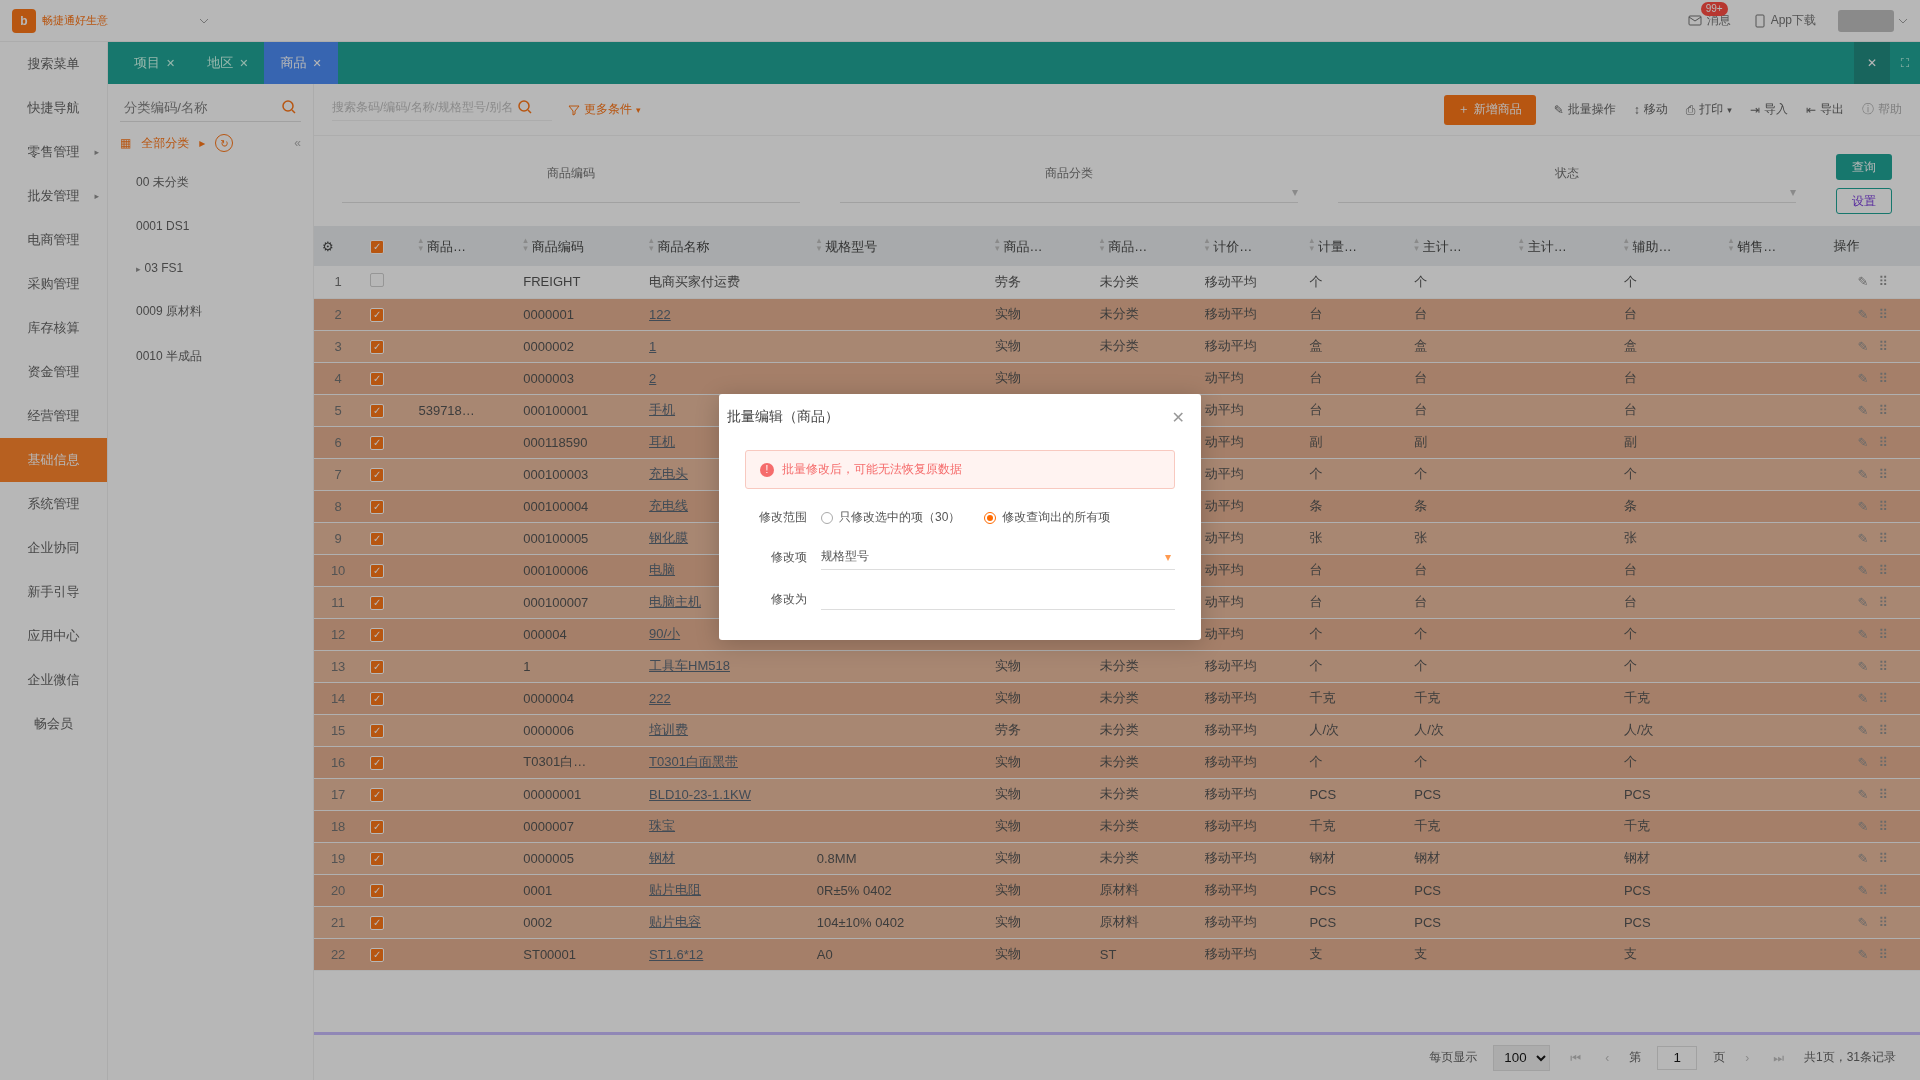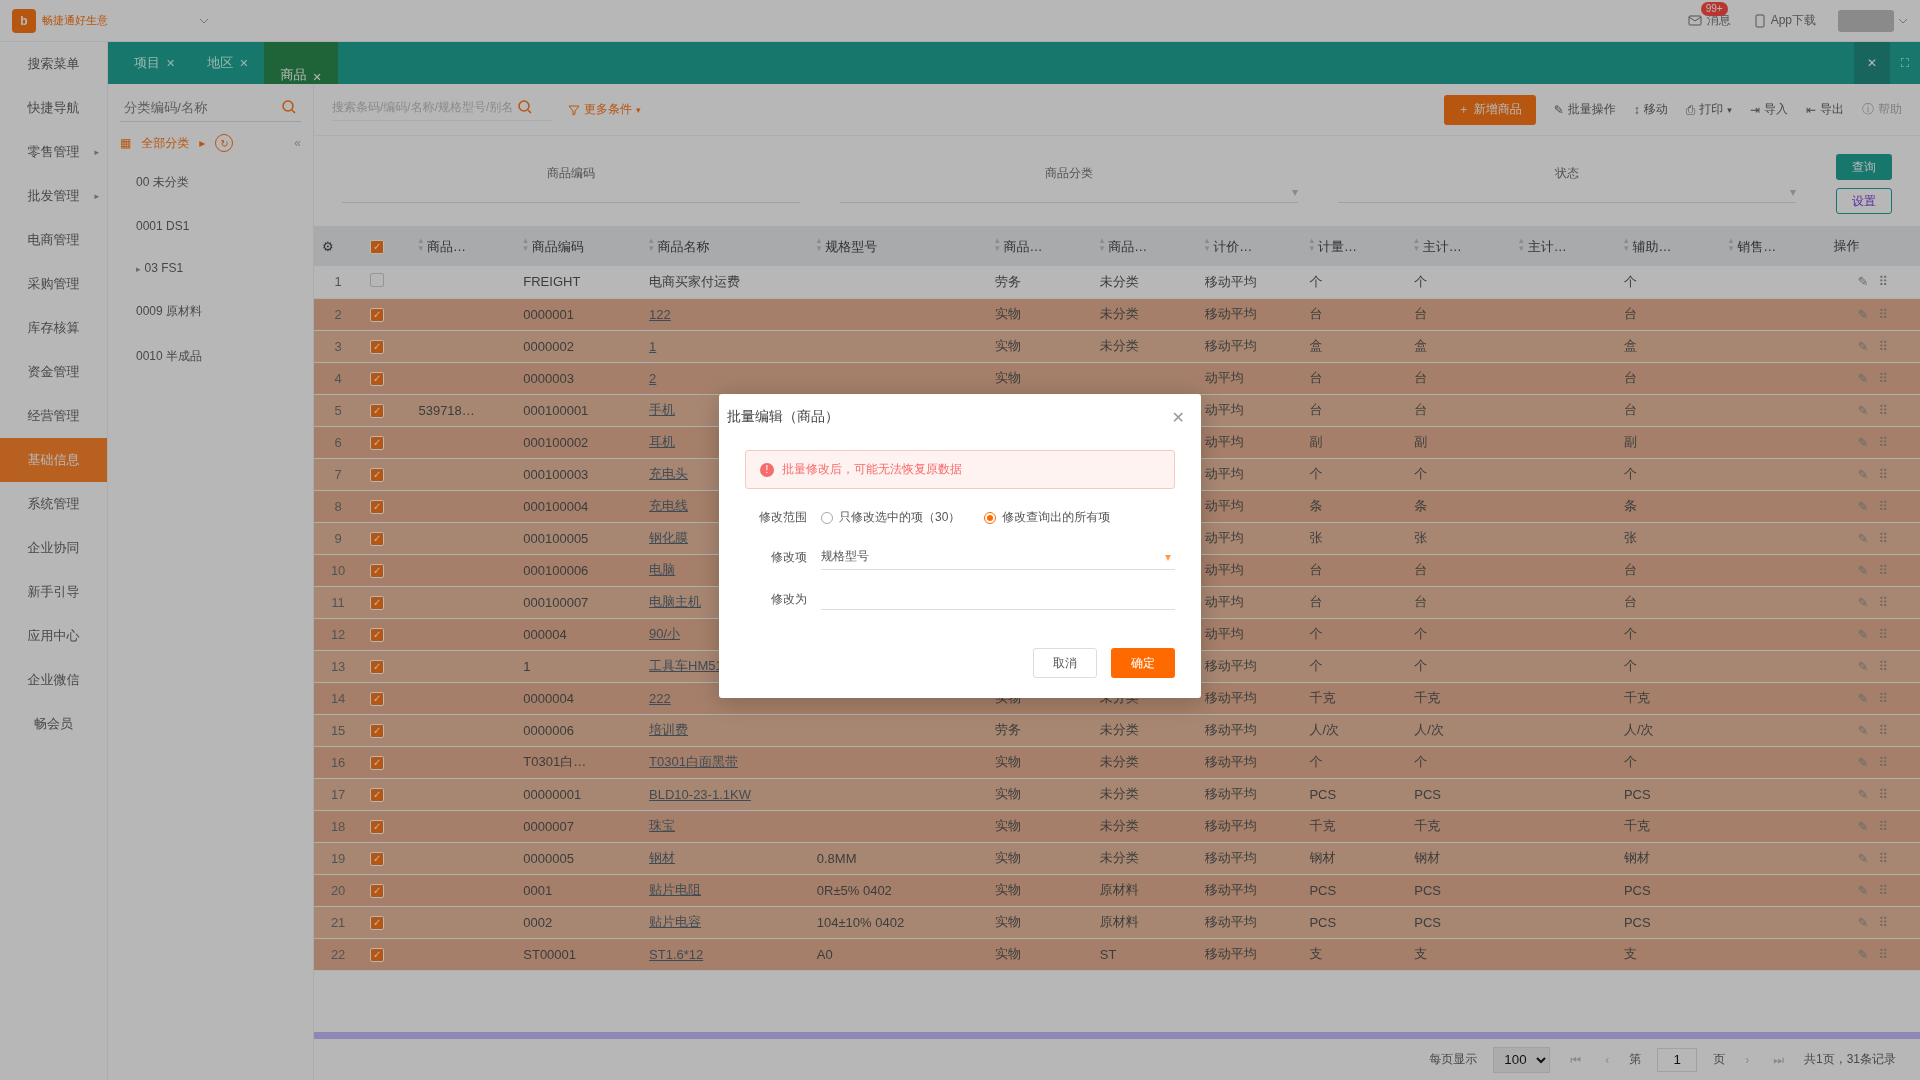--- a/index.html
+++ b/index.html
@@ -15,21 +15,21 @@
 .topbar-right { margin-left:auto; display:flex; align-items:center; gap:22px; color:#666; }
 .msg-wrap { position:relative; display:flex; align-items:center; gap:4px; cursor:pointer; }
 .badge { position:absolute; top:-10px; left:14px; background:#ff3b30; color:#fff; border-radius:8px; padding:0 5px; font-size:10px; line-height:14px; }
 .topbar-right .item { display:flex; align-items:center; gap:4px; cursor:pointer; }
 .avatar { width:56px; height:22px; background:#bbb; border-radius:3px; }
 .chev-sm { width:10px; height:10px; }
 
 
 .navtabs { height:42px; background:#0a9d8e; display:flex; align-items:center; padding-left:60px; position:relative; }
 .tab { padding:0 16px; color:#cfe; height:42px; display:flex; align-items:center; gap:6px; cursor:pointer; font-size:13px; }
-.tab.active { background:#15803d; color:#fff;align-items:flex-end; }
+.tab.active { background:#3b82f6; color:#fff; }
 .tab .x { font-size:11px; }
 .nav-right { position:absolute; right:0; display:flex; align-items:center; }
 .nav-close { width:36px; height:42px; background:#0b8276; color:#fff; display:flex; align-items:center; justify-content:center; cursor:pointer; }
 .nav-expand { width:30px; height:42px; color:#cfe; display:flex; align-items:center; justify-content:center; cursor:pointer; }
 
 
 .sidebar { position:absolute; left:0; top:42px; width:108px; height:calc(100% - 42px); background:#fff; border-right:1px solid #eee; }
 .side-item { height:44px; display:flex; align-items:center; justify-content:center; color:#555; cursor:pointer; font-size:13px; position:relative; }
 .side-item.active { background:#ff7a18; color:#fff; }
 .side-item .arrow { position:absolute; right:8px; font-size:9px; color:#888; }
@@ -70,21 +70,21 @@
 thead th .sort { color:#bbb; font-size:9px; margin-right:4px; display:inline-block; line-height:8px; }
 tbody td { height:32px; padding:0 8px; color:#444; font-size:13px; border-bottom:1px solid rgba(0,0,0,0.04); white-space:nowrap; overflow:hidden; text-overflow:ellipsis;}
 tbody tr.sel { background:#e8b595; }
 tbody tr.sel.alt { background:#e3aa87; }
 tbody tr td:first-child { text-align:center; color:#666; }
 .chk { width:14px; height:14px; border:1px solid #fff; border-radius:2px; display:inline-flex; align-items:center; justify-content:center; background:#ff6a00; color:#fff; font-size:10px; }
 .chk.empty { background:#fff; border:1px solid #ccc; }
 .link { color:#4a5a6a; text-decoration:underline; cursor:pointer; }
 .op-icons { display:flex; gap:10px; color:#888; cursor:pointer; justify-content:center;}
 
-.pager { height:48px; display:flex; align-items:center; justify-content:flex-end; gap:16px; padding:0 24px; color:#555; font-size:12px; border-top:7px solid #c4b5fd;}
+.pager { height:48px; display:flex; align-items:center; justify-content:flex-end; gap:16px; padding:0 24px; color:#555; font-size:12px; border-top:3px solid #c4b5fd;}
 .pager select { height:26px; border:1px solid #ddd; padding:0 6px; }
 .pager input { width:40px; height:24px; border:1px solid #ddd; text-align:center; }
 .pager .arrow-btn { color:#bbb; cursor:pointer; padding:0 4px; }
 
 
 .mask { position:absolute; inset:0; background:rgba(50,50,50,0.35); display:flex; align-items:flex-start; justify-content:center; padding-top:394px; }
 .modal { width:482px; background:#fff; border-radius:3px; box-shadow:0 4px 24px rgba(0,0,0,0.2); }
 .modal-head { height:46px; display:flex; align-items:center; padding:0 8px; font-size:14px; color:#444; position:relative; }
 .modal-close { position:absolute; right:16px; top:14px; color:#999; cursor:pointer; font-size:16px; }
 .modal-body { padding:10px 26px 12px; }
@@ -461,21 +461,21 @@
               <div class="op-icons">
                 <span>✎</span>
                 <span>⠿</span>
               </div>
             </td>
           </tr>
           <tr class="sel alt">
             <td>6</td>
             <td><span class="chk">✓</span></td>
             <td></td>
-            <td>000100002</td>
+            <td>000118590</td>
             <td><span class="link">耳机</span></td>
             <td></td>
             <td></td>
             <td></td>
             <td>动平均</td>
             <td>副</td>
             <td>副</td>
             <td></td>
             <td>副</td>
             <td></td>
@@ -883,18 +883,14 @@
         <div class="select-box">
           <span>规格型号</span>
           <span class="dd2">▾</span>
         </div>
       </div>
       <div class="form-row">
         <span class="lbl">修改为</span>
         <div class="input-box"></div>
       </div>
     </div>
-    <div class="modal-foot">
-      <button class="btn-cancel">取消</button>
-      <button class="btn-ok">确定</button>
-    </div>
   </div>
 </div>
 
 </body></html>

